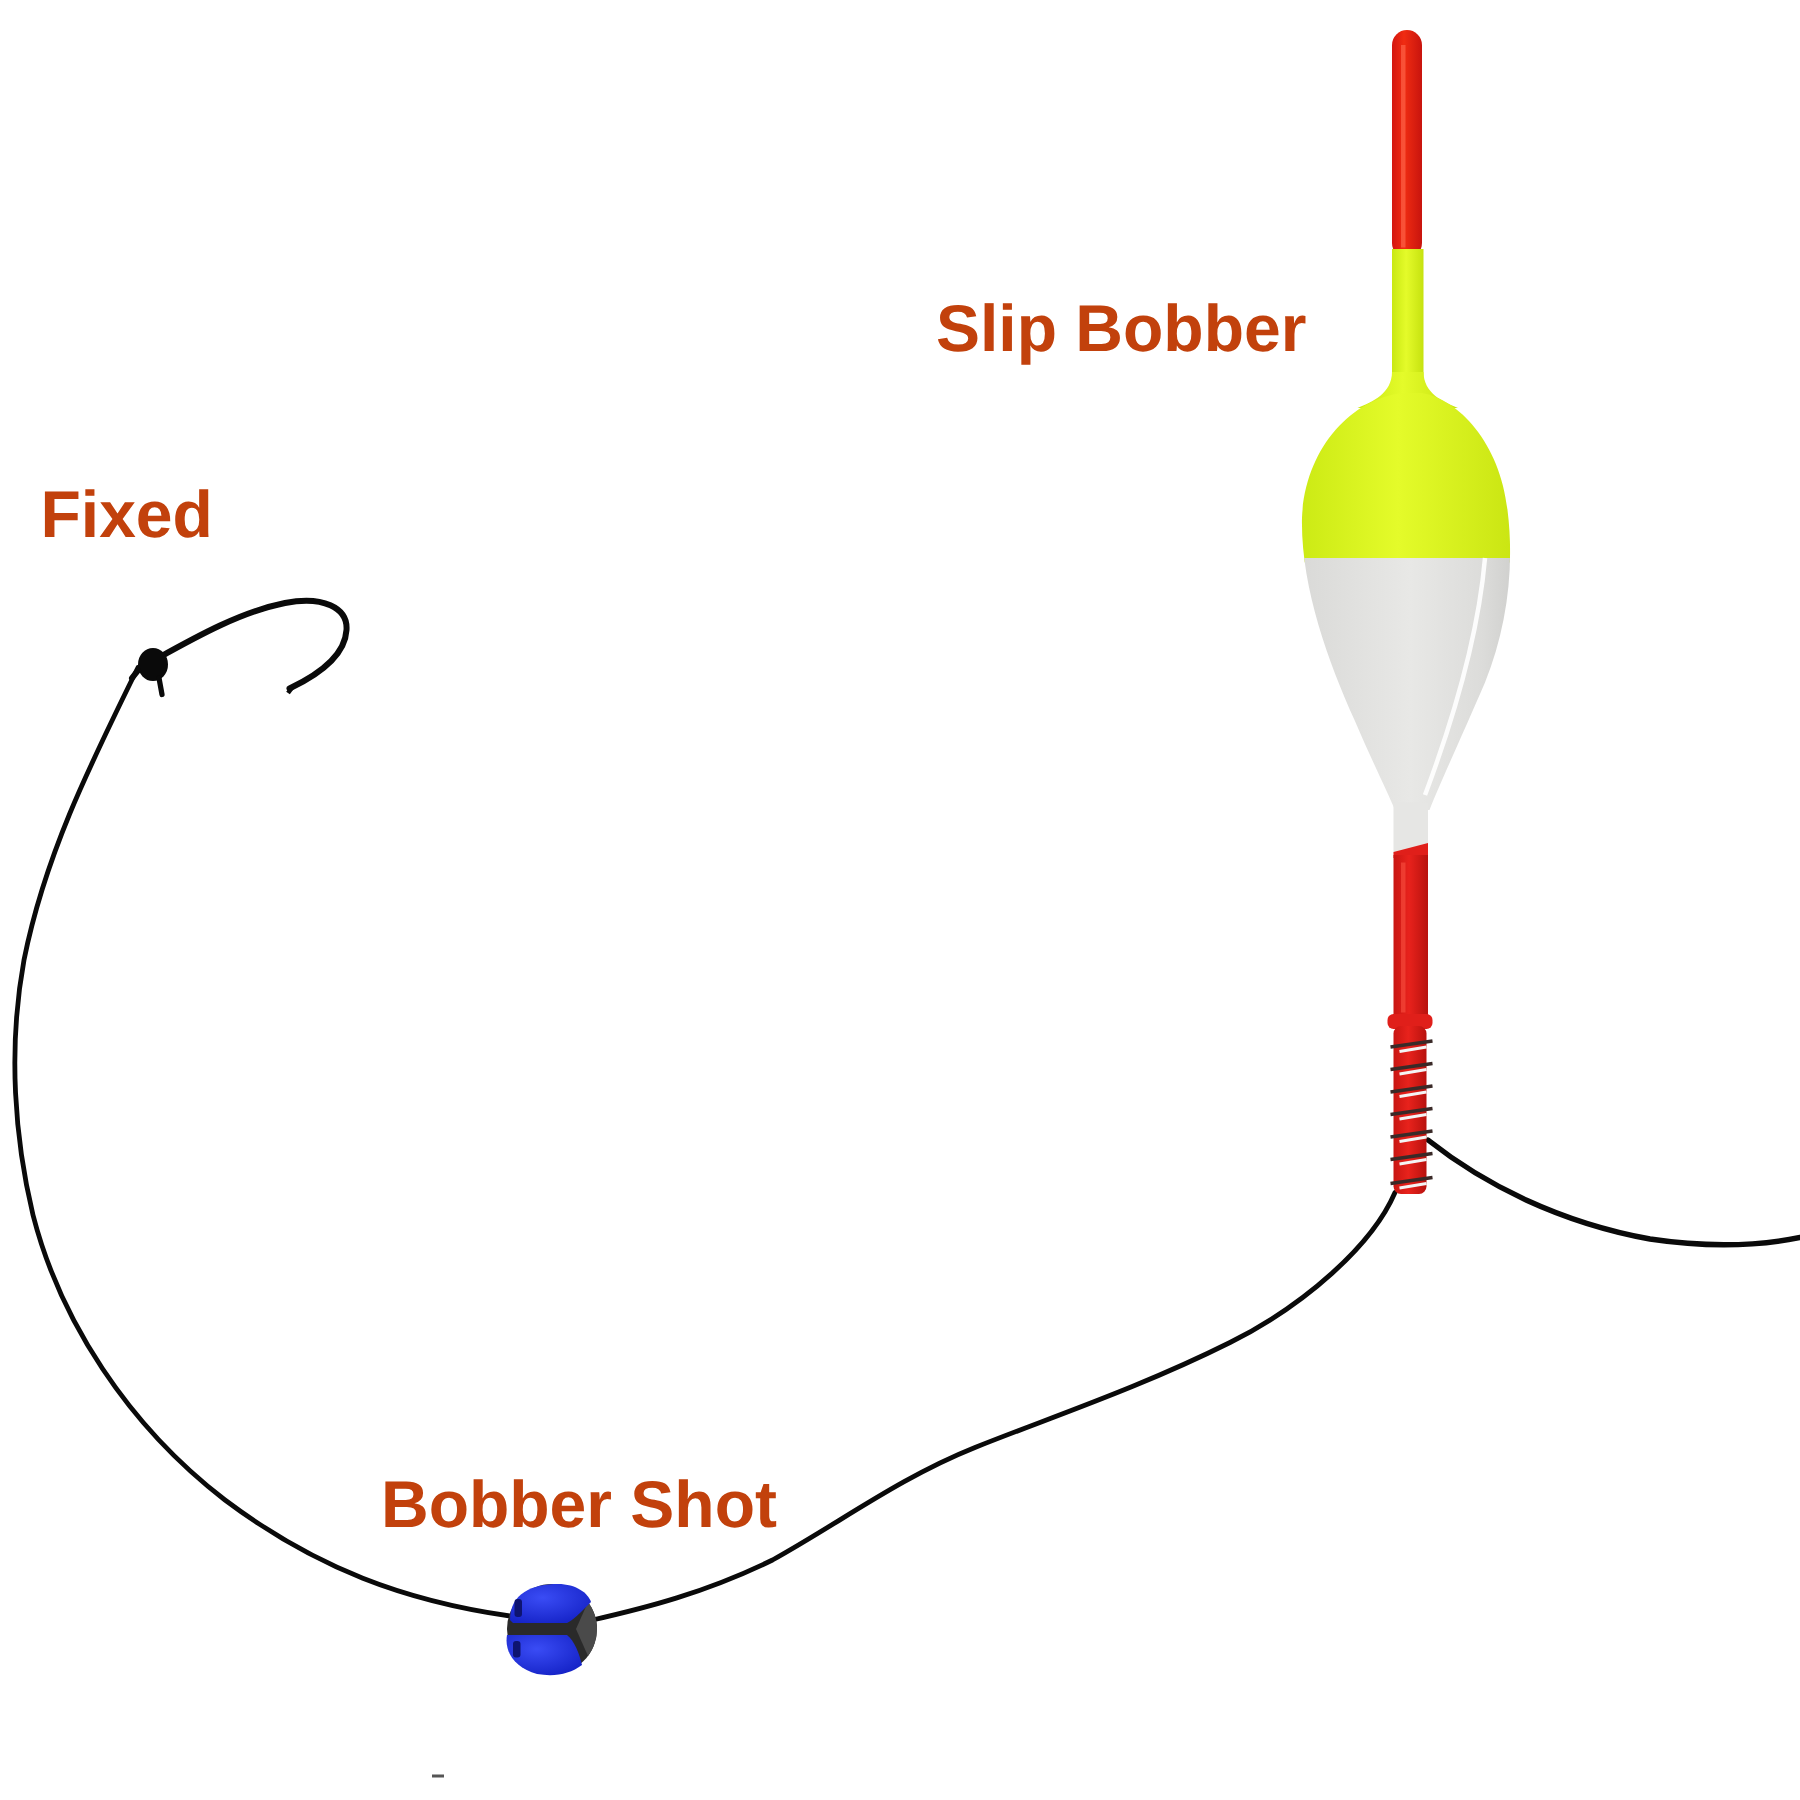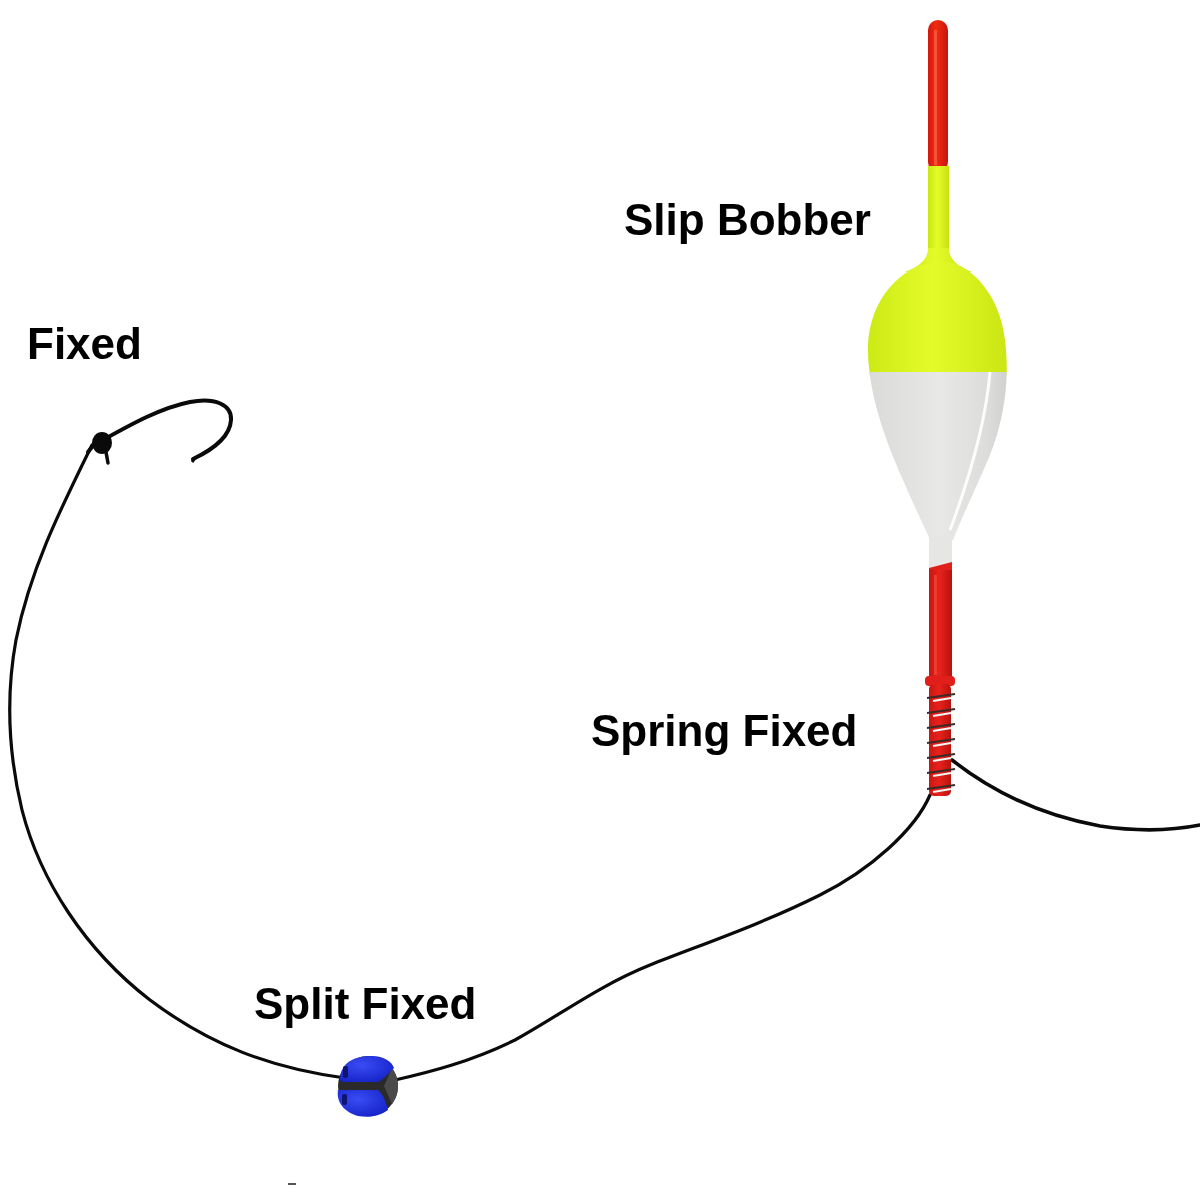--- a/index.html
+++ b/index.html
@@ -19,21 +19,21 @@
       left: 0;
       top: 0;
       width: 1200px;
       height: 1200px;
     }
     .label {
       position: absolute;
       font-family: "Liberation Sans", sans-serif;
       font-weight: bold;
       font-size: 44px;
-      color: #000000;
+      color: #c2410c;
       line-height: 1;
       white-space: nowrap;
     }
     .label-hook { left: 27px; top: 322px; }
     .label-bobber { left: 624px; top: 198px; }
     .label-spring { left: 591px; top: 709px; }
     .label-shot { left: 254px; top: 982px; }
   </style>
 </head>
 <body>
@@ -136,15 +136,14 @@
       <path d="M 338 1090 L 378 1090 C 383 1094, 386 1102, 388 1110 C 380 1116, 370 1118, 358 1116 C 344 1112, 336 1102, 338 1090 Z" fill="url(#blueGrad)"></path>
       <rect x="343" y="1066" width="5" height="12" rx="2" fill="#0e1470"></rect>
       <rect x="342" y="1094" width="5" height="11" rx="2" fill="#0e1470"></rect>
     </g>
 
     <rect x="288" y="1183" width="8" height="2" fill="#555"></rect>
   </svg>
 
   <div class="label label-hook">Fixed</div>
   <div class="label label-bobber">Slip Bobber</div>
-  <div class="label label-spring">Spring Fixed</div>
-  <div class="label label-shot">Split Fixed</div>
+  <div class="label label-shot">Bobber Shot</div>
 </div>
 
 </body></html>

